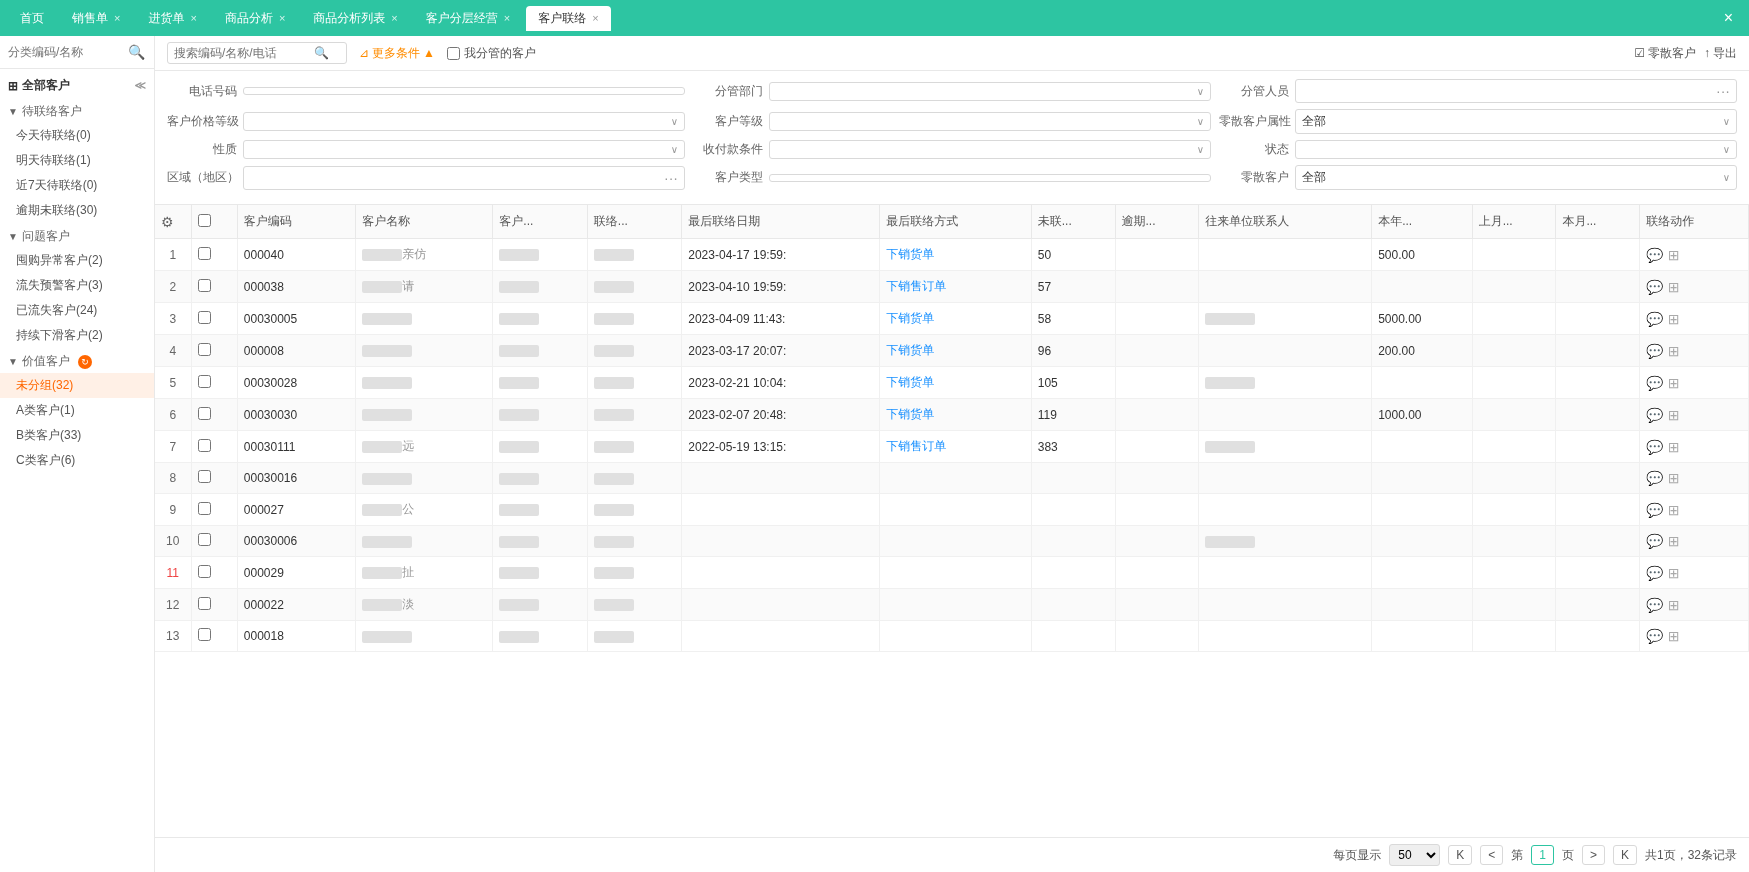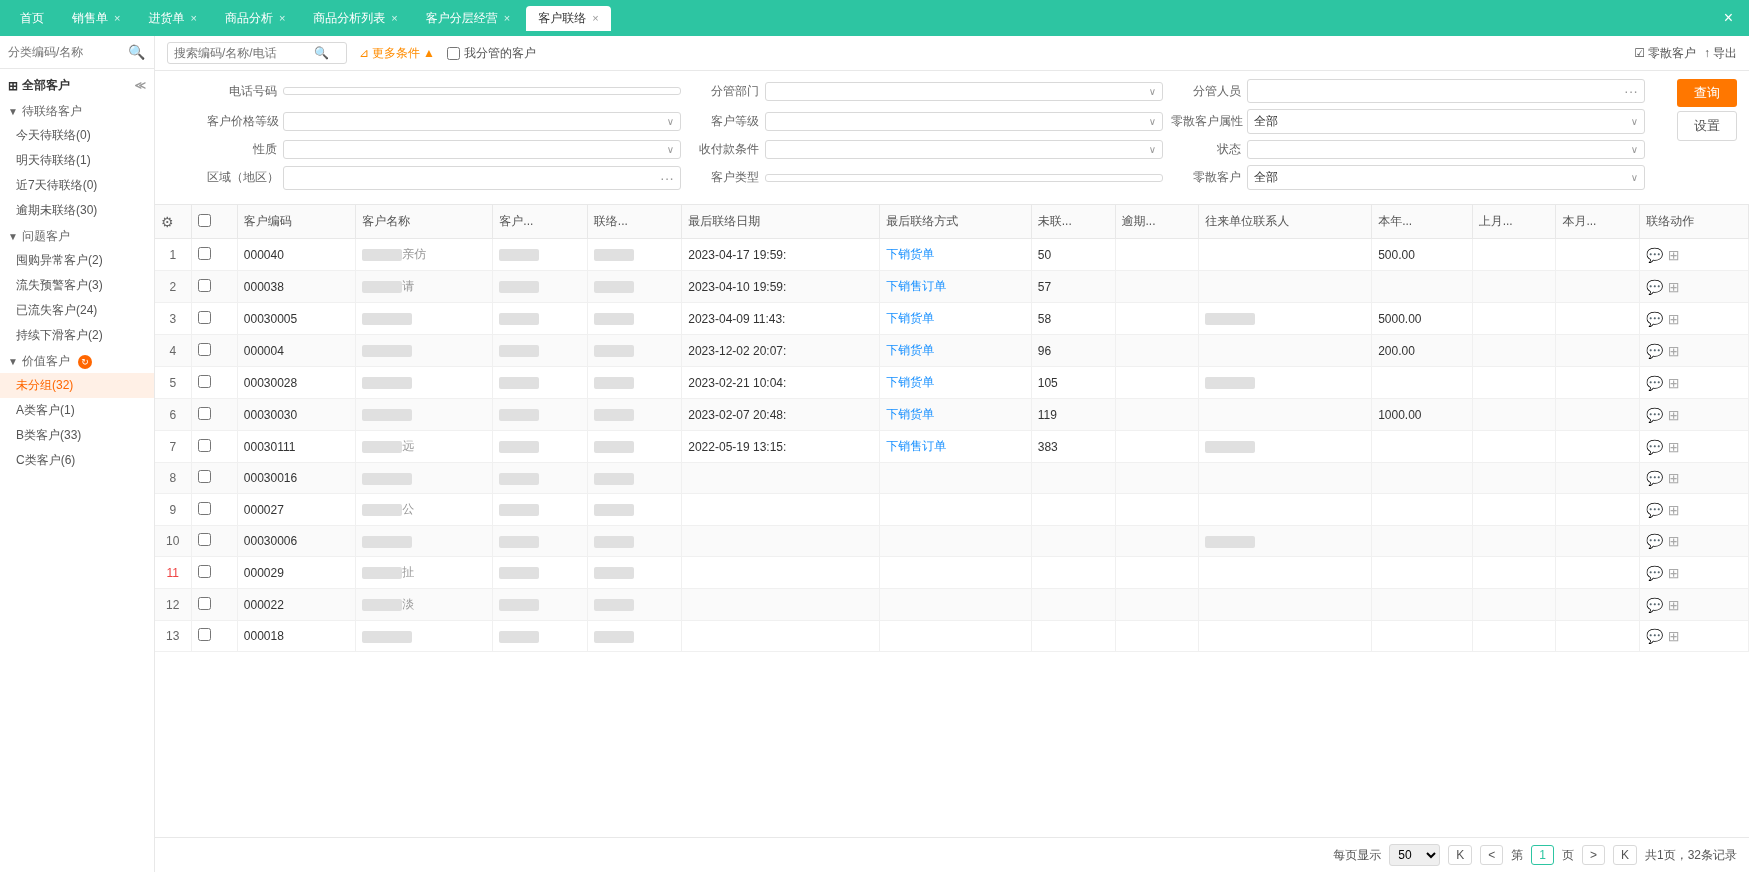--- a/index.html
+++ b/index.html
@@ -462,21 +462,21 @@
           <span>零散客户</span>
         </div>
         <div class="action-btn">
           <span>↑</span>
           <span>导出</span>
         </div>
       </div>
     </div>
 
     <div class="extended-filter">
-      <div style="display:flex; gap:24px;margin-left:40px;">
+      <div style="display:flex; gap:8px;">
         <div style="flex:1;">
 
           <div class="filter-row">
             <div class="filter-field">
               <label>电话号码</label>
               <div class="filter-input">
                 <span></span>
               </div>
             </div>
             <div class="filter-field">
@@ -558,24 +558,20 @@
               </div>
             </div>
             <div class="filter-field">
               <label>零散客户</label>
               <div class="filter-input">
                 <span>全部</span>
                 <span class="arrow-down">∨</span>
               </div>
             </div>
           </div>
-        </div>
-        <div class="filter-action-col">
-          <button class="btn-query">查询</button>
-          <button class="btn-reset">设置</button>
         </div>
       </div>
     </div>
 
     <div class="table-container">
       <table>
         <thead>
           <tr>
             <th><span class="gear-icon">⚙</span></th>
             <th><input type="checkbox" style=""></th>
@@ -657,25 +653,25 @@
       <td>
         <div class="action-icons">
           <span class="action-icon">💬</span>
           <span class="action-icon">⊞</span>
         </div>
       </td>
     </tr>
             <tr style="background: rgb(250, 250, 250);">
       <td style="text-align:center;color:#666;">4</td>
       <td><input type="checkbox" style=""></td>
-      <td>000004</td>
-      <td><span class="blurred" style="min-width:50px;"></span></td>
-      <td><span class="blurred" style="min-width:40px;"></span></td>
-      <td><span class="blurred" style="min-width:40px;"></span></td>
-      <td>2023-12-02 20:07:</td>
+      <td>000008</td>
+      <td><span class="blurred" style="min-width:50px;"></span></td>
+      <td><span class="blurred" style="min-width:40px;"></span></td>
+      <td><span class="blurred" style="min-width:40px;"></span></td>
+      <td>2023-03-17 20:07:</td>
       <td><a class="td-link">下销货单</a></td>
       <td>96</td>
       <td></td>
       <td></td>
       <td>200.00</td>
       <td></td>
       <td></td>
       <td>
         <div class="action-icons">
           <span class="action-icon">💬</span>

